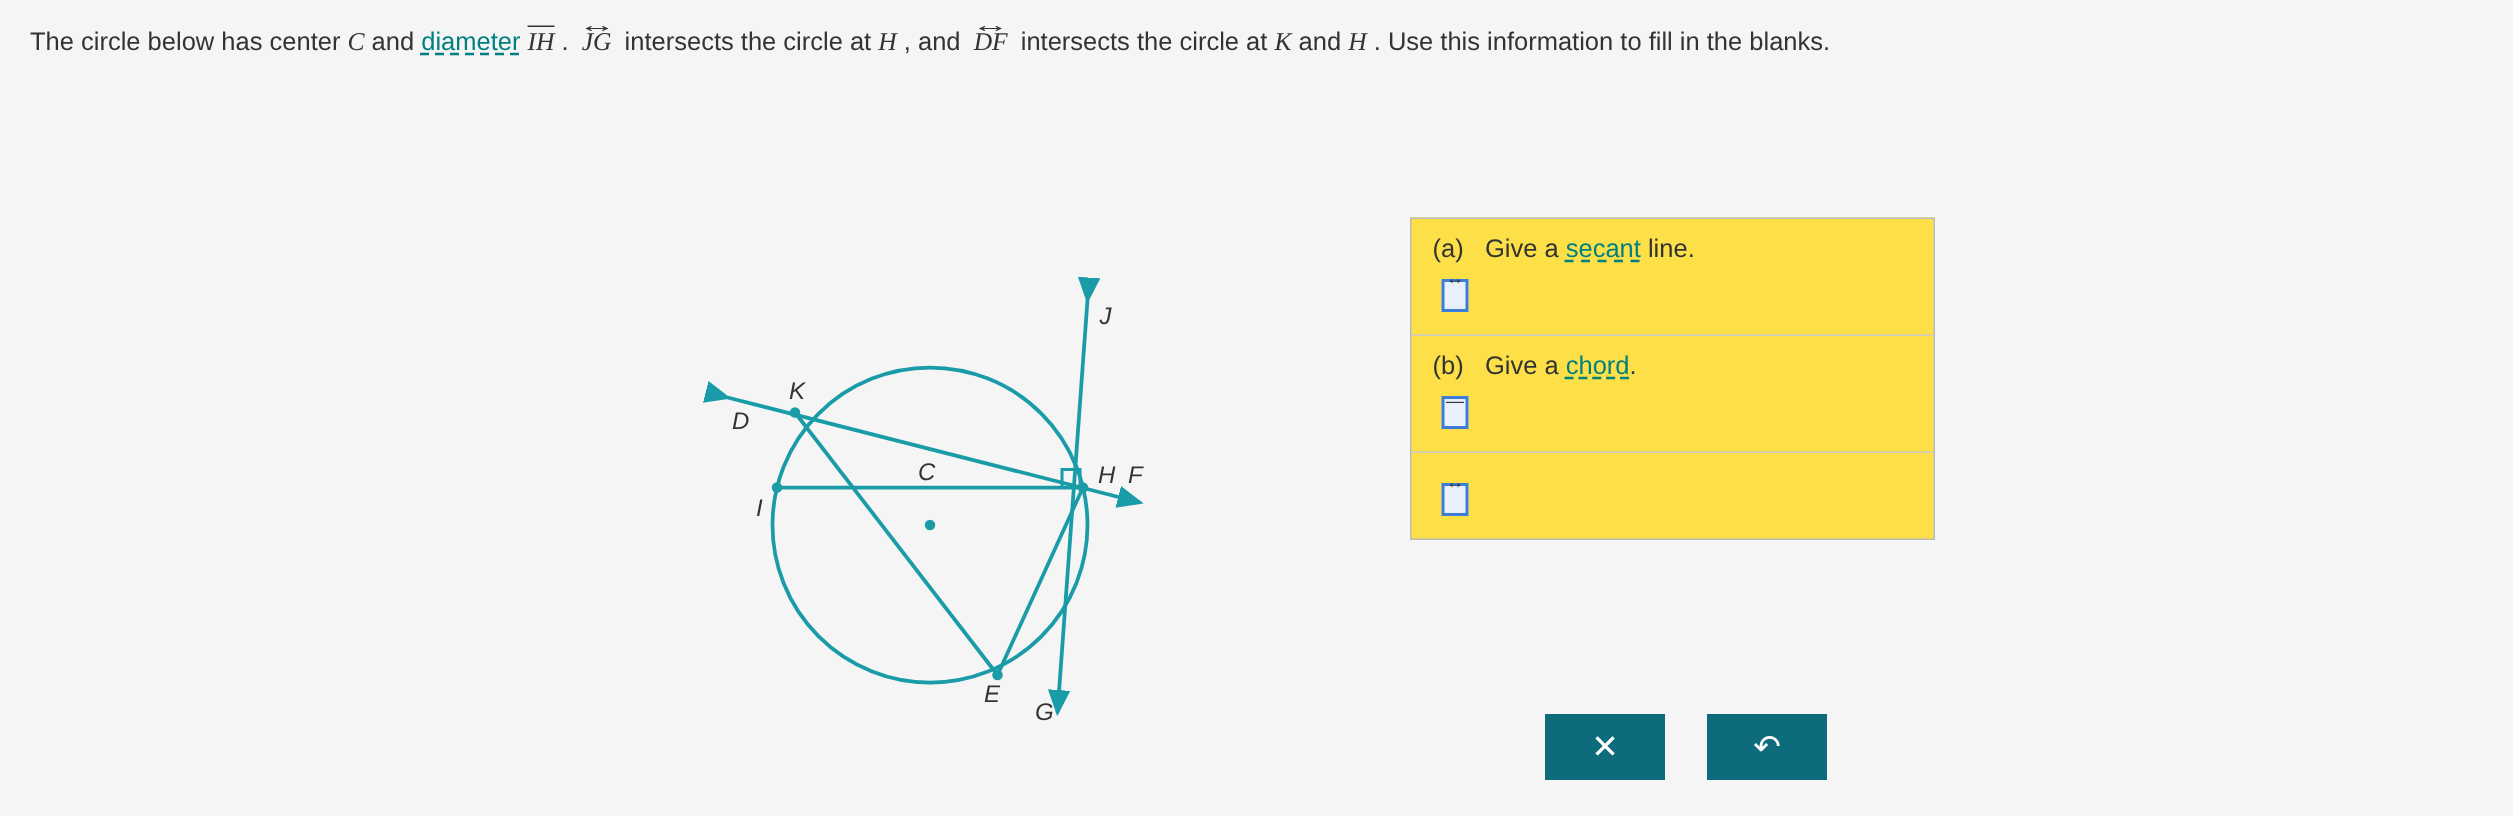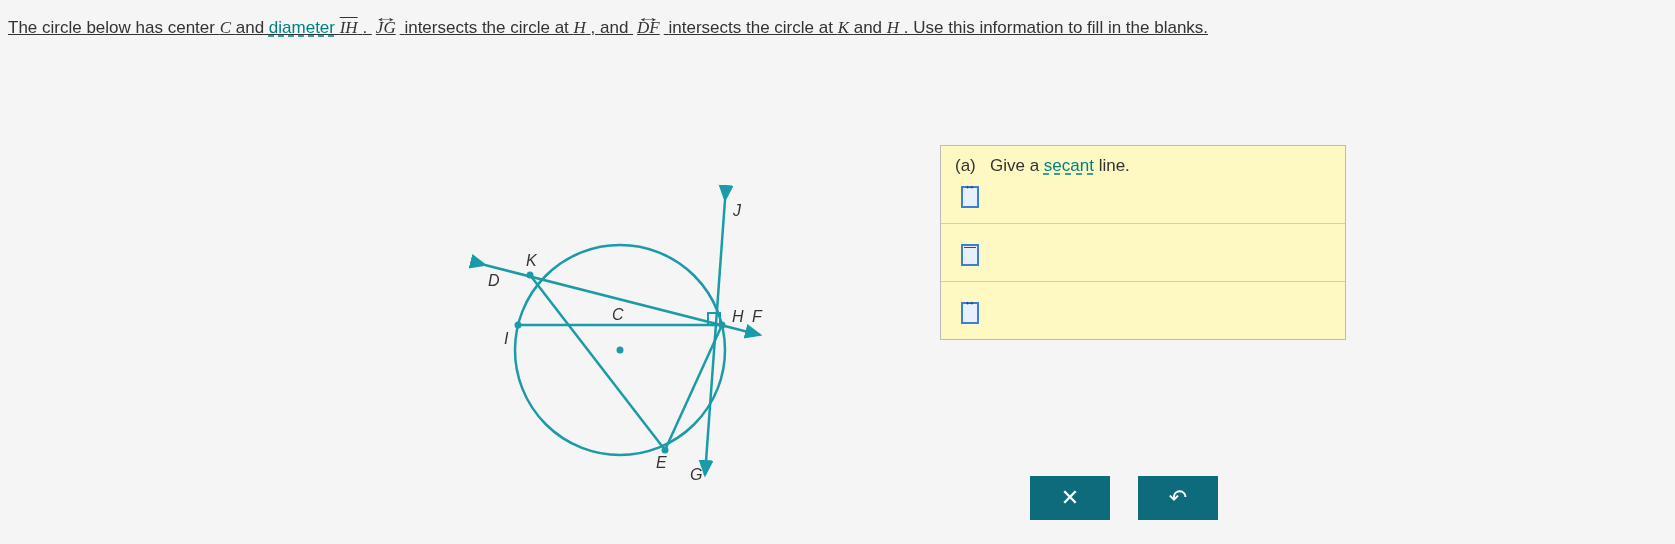--- a/index.html
+++ b/index.html
@@ -6,23 +6,22 @@
     body {
       font-family: Arial, sans-serif;
       background: #f5f5f5;
       width: 1675px;
       height: 544px;
       position: relative;
       color: #333;
       font-size: 17px;
     }
     .problem-text {
-      padding: 14px 8px;
+      padding: 14px 20px;
       line-height: 1.6;
-      text-decoration: underline;
     }
     .link-term {
       color: #008080;
       text-decoration: underline dashed;
       text-underline-offset: 3px;
     }
     .math-it { font-style: italic; font-family: 'Times New Roman', serif; }
     .overline {
       text-decoration: overline;
       font-style: italic;
@@ -49,23 +48,23 @@
       position: absolute;
       left: 460px;
       top: 180px;
       width: 360px;
       height: 320px;
     }
     .answer-panel {
       position: absolute;
       left: 940px;
       top: 145px;
-      width: 406px;
+      width: 350px;
       border: 1px solid #bbb;
-      background: #fef9c3;
+      background: #fde047;
     }
     .answer-row {
       border-bottom: 1px solid #ccc;
       padding: 10px 14px;
     }
     .answer-row:last-child { border-bottom: none; }
     .answer-label { }
     .input-slot {
       margin-top: 10px;
       position: relative;
@@ -175,20 +174,24 @@
     <div class="answer-label">
       <span>(a)</span>&nbsp;&nbsp;
       <span>Give a </span><span class="link-term">secant</span><span> line.</span>
     </div>
     <div class="input-slot">
       <span class="sym">↔</span>
       <span class="input-box"></span>
     </div>
   </div>
   <div class="answer-row">
+    <div class="answer-label">
+      <span>(b)</span>&nbsp;&nbsp;
+      <span>Give a </span><span class="link-term">chord</span><span>.</span>
+    </div>
     <div class="input-slot">
       <span class="sym" style="top:-4px">—</span>
       <span class="input-box"></span>
     </div>
   </div>
   <div class="answer-row">
     <div class="input-slot">
       <span class="sym">↔</span>
       <span class="input-box"></span>
     </div>

